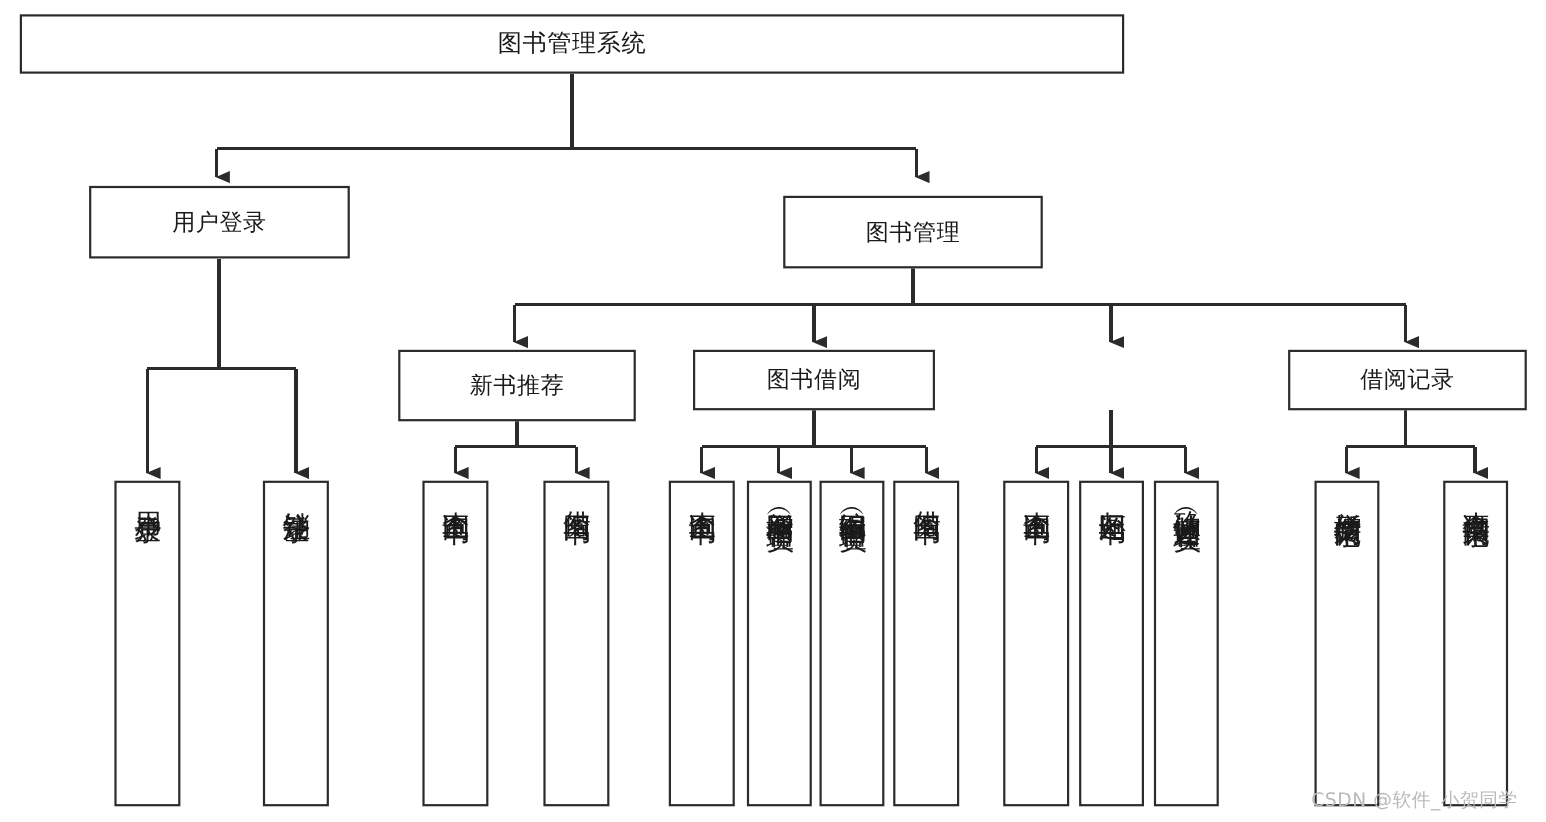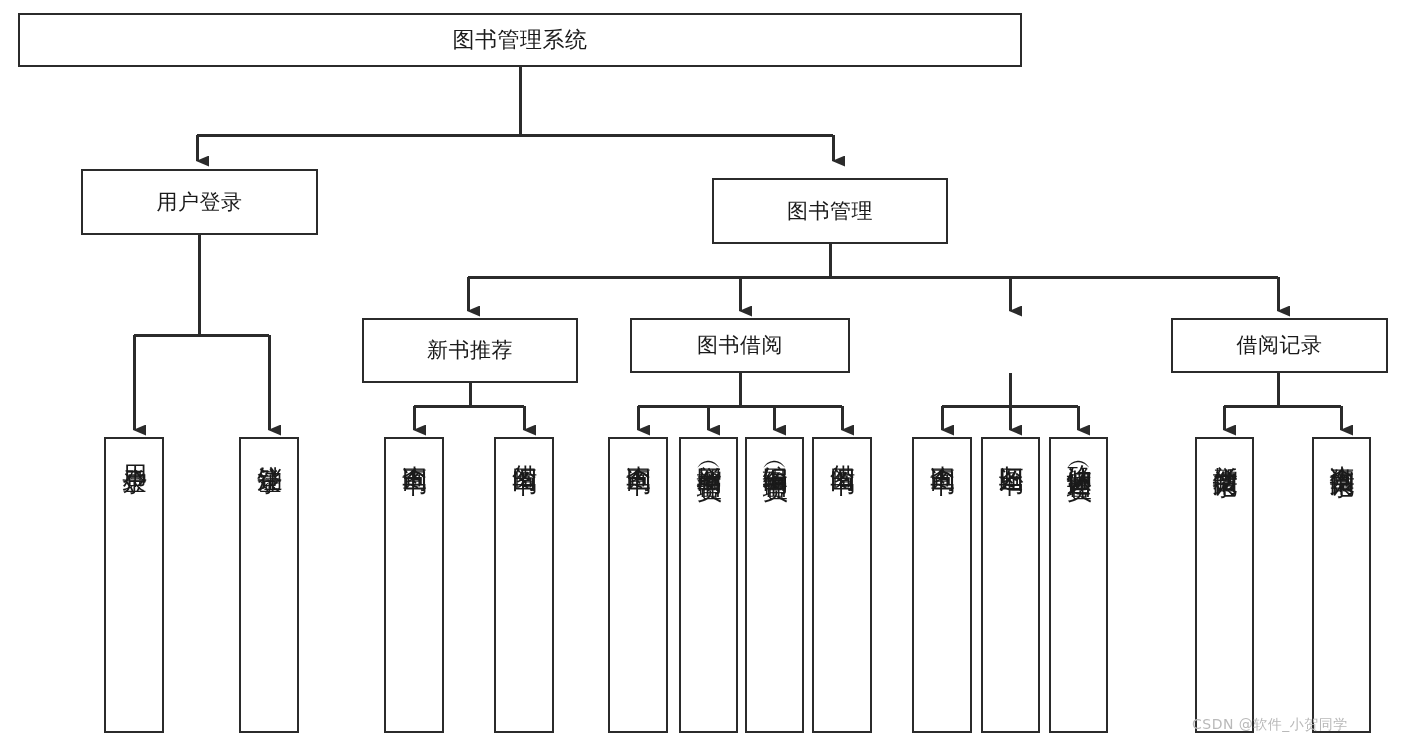--- a/index.html
+++ b/index.html
@@ -39,21 +39,21 @@
   .node.v .lbl{
     writing-mode:vertical-rl;
     text-orientation:upright;
     font-size:25px;
     line-height:1.05;
     letter-spacing:2px;
     white-space:pre;
   }
   .watermark{
     position:absolute;
-    font-size:14px;
+    font-size:17px;
     color:#b9b9b9;
     white-space:nowrap;
     letter-spacing:0.5px;
     font-family:"DejaVu Sans","Liberation Sans",sans-serif;
   }
 </style>
 </head>
 <body>
 
 <div id="stage">

